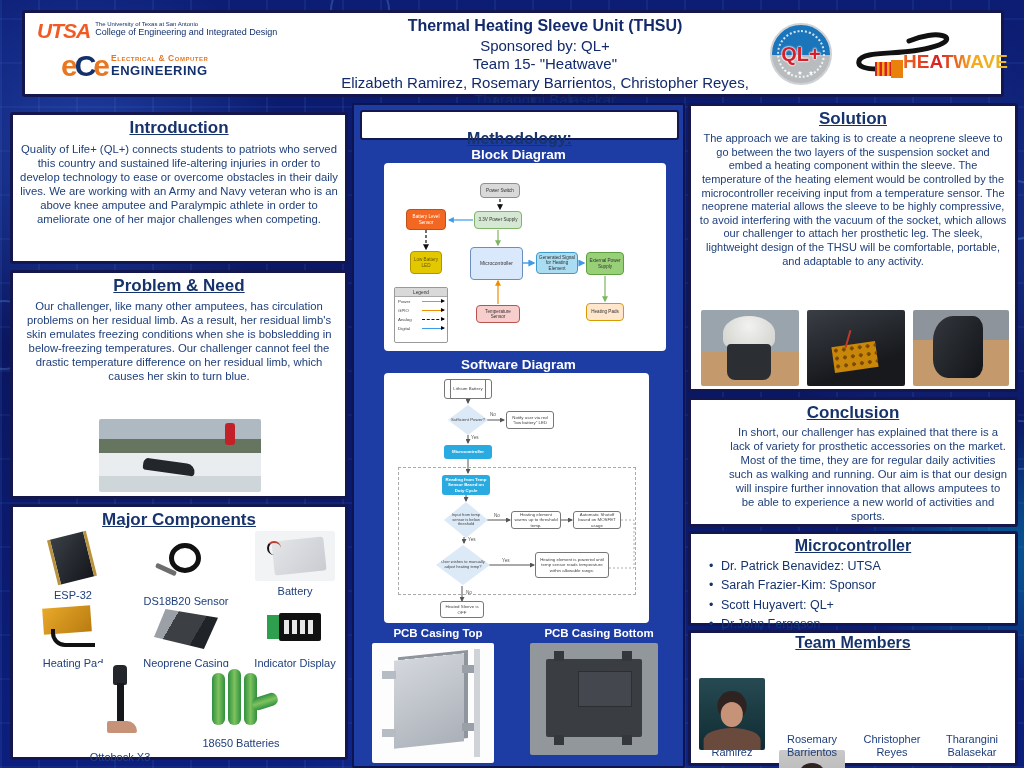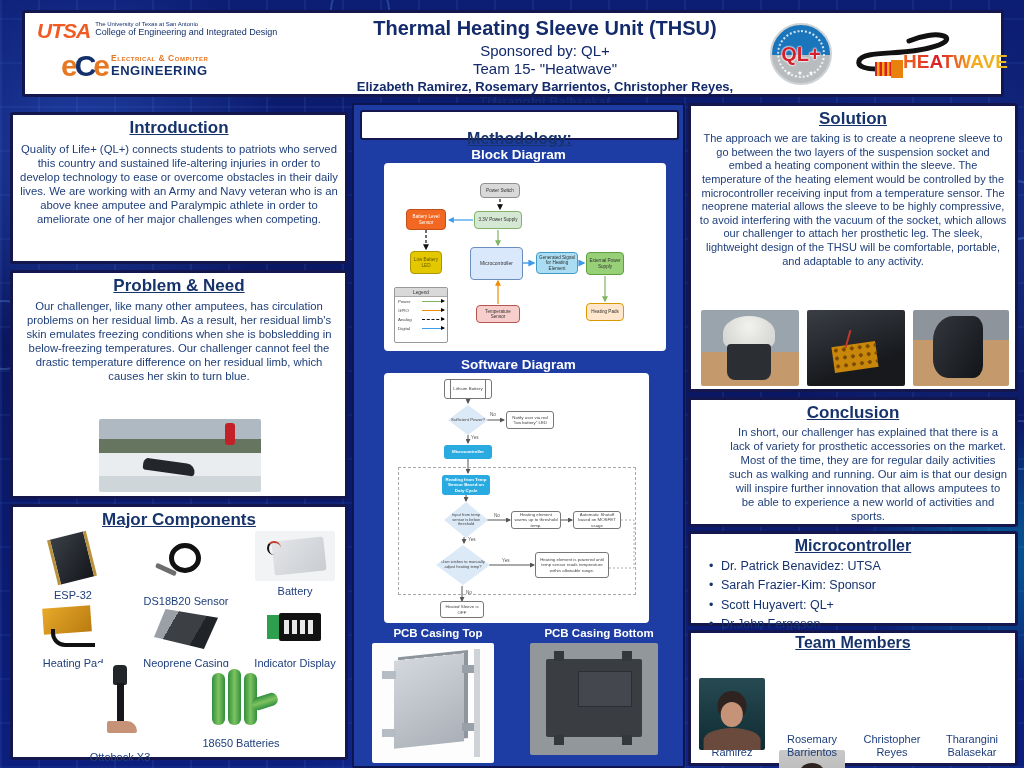--- a/index.html
+++ b/index.html
@@ -93,24 +93,24 @@
 
   <div style="position:absolute; left:36px; top:40px; display:flex; gap:4px; align-items:center;">
     <span class="ece-mark"><span class="ece-o">e</span><span class="ece-n">C</span><span class="ece-o">e</span></span>
     <span>
       <div class="ece-l1">Electrical &amp; Computer</div>
       <div class="ece-l2">ENGINEERING</div>
     </span>
   </div>
 
   <div style="position:absolute; left:300px; top:4px; width:440px; text-align:center;">
-    <div class="h-title" style="font-size:20px;">Thermal Heating Sleeve Unit (THSU)</div>
+    <div class="h-title" style="font-size:16px;">Thermal Heating Sleeve Unit (THSU)</div>
     <div class="h-title" style="font-size:15px; font-weight:normal; margin-top:2px;">Sponsored by: QL+</div>
     <div class="h-title" style="font-size:15px; font-weight:normal; margin-top:1px;">Team 15- "Heatwave"</div>
-    <div class="h-title" style="font-size:13px; font-weight:bold; margin-top:2px;">Elizabeth Ramirez, Rosemary Barrientos, Christopher Reyes, Tharangini Balasekar</div>
+    <div class="h-title" style="font-size:15px; font-weight:normal; margin-top:2px;">Elizabeth Ramirez, Rosemary Barrientos, Christopher Reyes, Tharangini Balasekar</div>
   </div>
 
   <div class="ql-badge" style="left:745px; top:10px;">
     <span class="ql-text">QL+</span>
     <span class="ql-stars">★ ★ ★</span>
   </div>
 
   <div style="position:absolute; left:822px; top:18px; width:170px; height:56px;">
     <svg width="170" height="56" viewBox="0 0 170 56" style="position:absolute; left:0; top:0;">
       <path d="M62 10 C 90 -2, 112 6, 92 14 C 60 26, 16 18, 12 30 C 10 36, 20 38, 30 38" fill="none" stroke="#111" stroke-width="5" stroke-linecap="round"></path>

